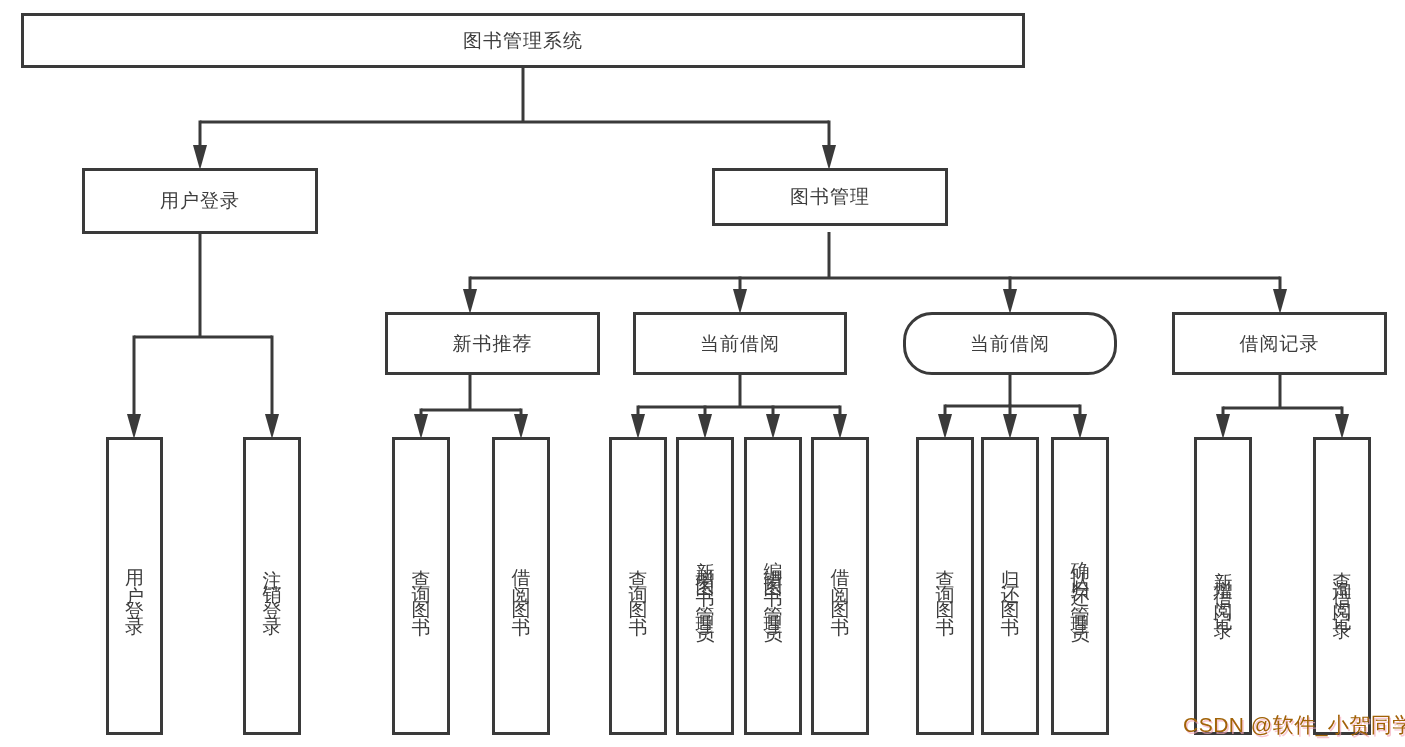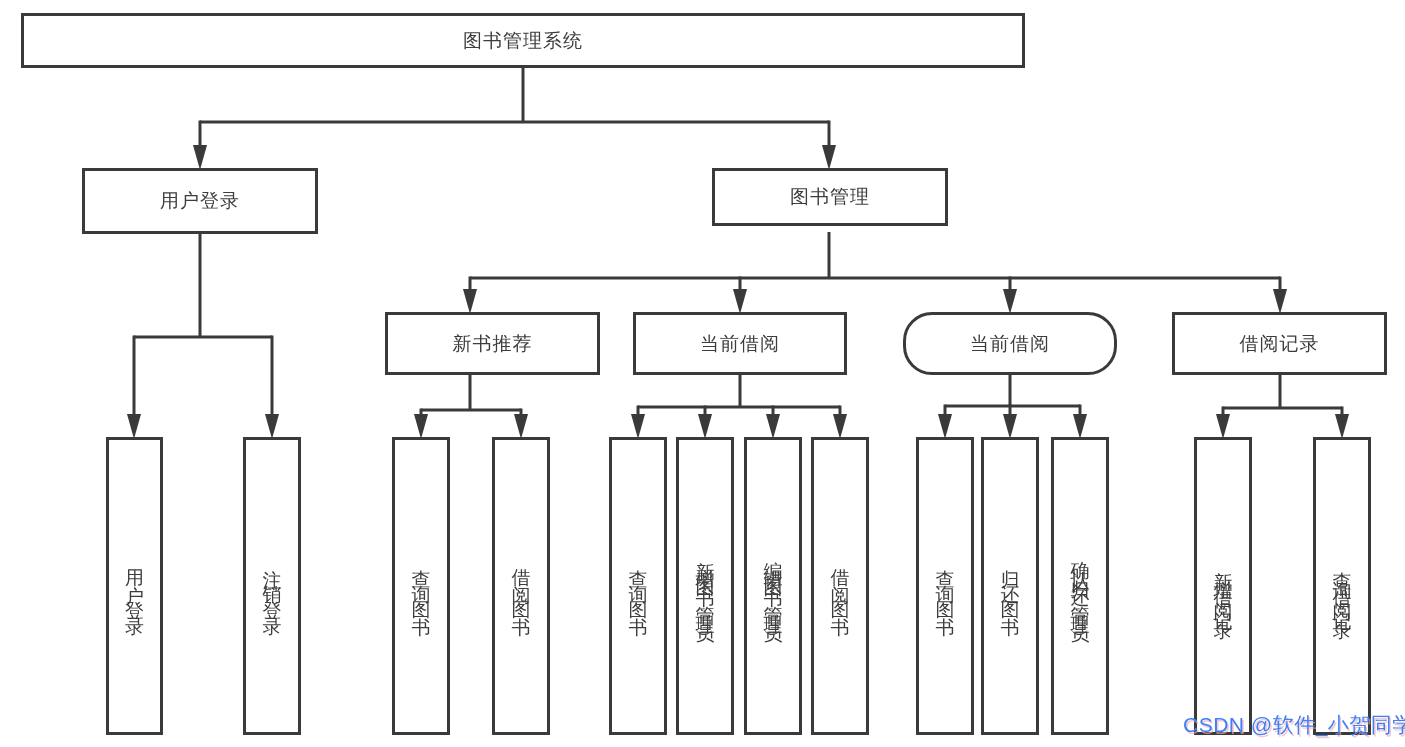--- a/index.html
+++ b/index.html
@@ -29,21 +29,21 @@
   .l2a{left:82px;top:168px;width:236px;height:66px;}
   .l2b{left:712px;top:168px;width:236px;height:58px;}
   .l3{top:312px;height:63px;width:215px;}
   .l3a{left:377px;margin-left:8px;}
   .l3b{left:633px;width:214px;}
   .l3c{left:903px;width:214px;border-radius:29px;}
   .l3d{left:1172px;}
   .watermark{
     position:absolute;left:1183px;top:711px;width:222px;
     font-size:21px;letter-spacing:0.5px;white-space:nowrap;
-    color:#3b82f6;
+    color:#a16207;
     text-shadow:1.5px 1.5px 0 rgba(245,168,184,0.65);
   }
 </style>
 </head>
 <body>
 
 <svg id="wires" width="1405" height="747" viewBox="0 0 1405 747" xmlns="http://www.w3.org/2000/svg">
   <g stroke="#3a3a3a" stroke-width="3" fill="none">
 
     <path d="M523,66 V122"></path>

